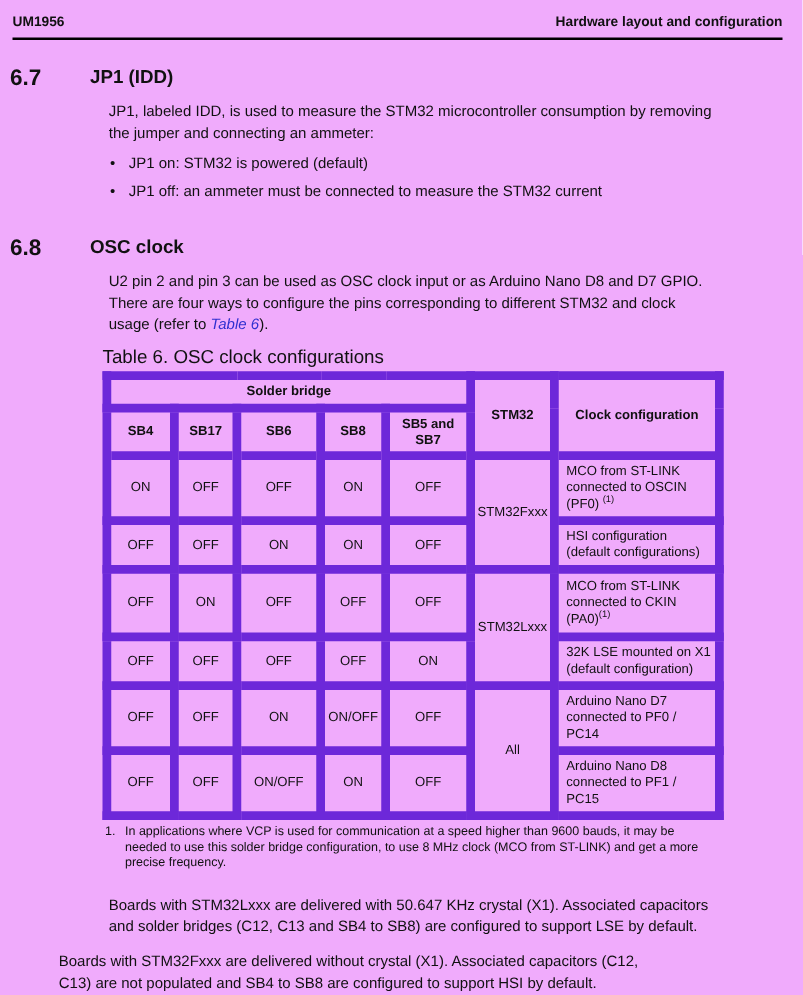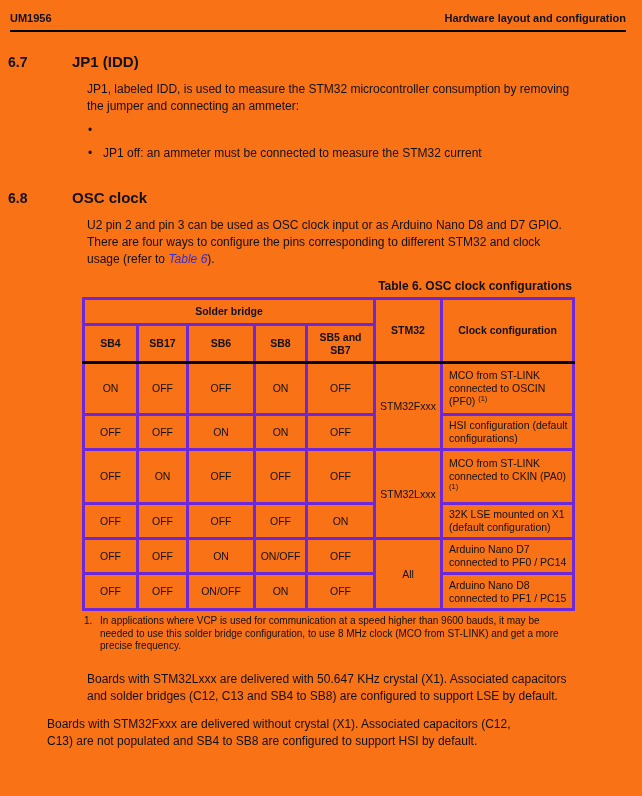--- a/index.html
+++ b/index.html
@@ -2,60 +2,60 @@
 <html><head>
 <meta charset="utf-8">
 <style>
   * { margin:0; padding:0; box-sizing:border-box; }
   html,body { background:#ffffff; }
   body {
     width:642px; height:796px;
     font-family:"Liberation Sans","DejaVu Sans",sans-serif;
     color:#111111;
   }
-  .page { position:relative; width:642px; height:796px; overflow:hidden; background:#f97316; }
+  .page { position:relative; width:642px; height:796px; overflow:hidden; background:#f0abfc; }
 
   
   .hdr {
     display:flex; justify-content:space-between; align-items:flex-end;
     margin:12px 16px 0 10px; padding-bottom:5px;
     border-bottom:2px solid #000;
     font-size:11px; font-weight:bold; line-height:13px;
   }
 
   
   .sec-head { display:flex; margin-top:22px; }
-  .sec-num  { width:64px; margin-left:8px; font-size:14px; font-weight:bold; line-height:16px; }
+  .sec-num  { width:64px; margin-left:8px; font-size:18px; font-weight:bold; line-height:16px; }
   .sec-title{ font-size:15px; font-weight:bold; line-height:16px; }
 
   .content { margin-left:87px; width:487px; font-size:12px; line-height:17px; }
   .para-intro { margin-top:11px; }
   .para-outro { margin-top:9px; }
 
   .bullets { margin-top:7px; list-style:none; }
   .bullet-item { display:flex; margin-bottom:6px; }
   .bullet-dot { width:16px; flex:none; padding-left:1px; }
 
   .doc-link { color:#3030d0; font-style:italic; text-decoration:none; cursor:pointer; }
 
   .sec68-head { margin-top:28px; }
   .para-68 { margin-top:11px; }
 
   
   .tbl-caption {
-    margin:12px 0 0 82px; width:490px; text-align:right;
-    font-size:12px; font-weight:bold; line-height:12px;
+    margin:12px 0 0 82px; width:490px; text-align:left;
+    font-size:15px; font-weight:normal; line-height:12px;
   }
   table.osc {
     margin:5px 0 0 82px; width:490px;
     border-collapse:collapse; table-layout:fixed;
     font-size:10.5px; line-height:13px;
   }
   .osc th, .osc td {
-    border:3px solid #6d28d9; text-align:center; vertical-align:middle;
+    border:7px solid #6d28d9; text-align:center; vertical-align:middle;
     padding:2px; overflow:hidden;margin-top:29px;
   }
   .osc thead th { font-weight:bold; }
   .osc .thick-bottom { border-bottom:3px solid #000; }
   .osc td.clock { text-align:left; padding:3px 3px 3px 6px; }
   .hr1 { height:26px; } .hr2 { height:38px; }
   .r1 { height:52px; } .r2 { height:35px; } .r3 { height:54px; }
   .r4 { height:34px; } .r5 { height:34px; } .r6 { height:36px; }
   sup.fn-sup { font-size:7.5px; vertical-align:super; line-height:0; }
 
@@ -78,20 +78,21 @@
 
   <div class="sec-head">
     <span class="sec-num">6.7</span>
     <span class="sec-title">JP1 (IDD)</span>
   </div>
   <div class="content">
     <p class="para-intro">JP1, labeled IDD, is used to measure the STM32 microcontroller consumption by removing the jumper and connecting an ammeter:</p>
     <ul class="bullets">
       <li class="bullet-item">
         <span class="bullet-dot">•</span>
+        <span>JP1 on: STM32 is powered (default)</span>
       </li>
       <li class="bullet-item">
         <span class="bullet-dot">•</span>
         <span>JP1 off: an ammeter must be connected to measure the STM32 current</span>
       </li>
     </ul>
   </div>
 
   <div class="sec-head sec68-head">
     <span class="sec-num">6.8</span>

